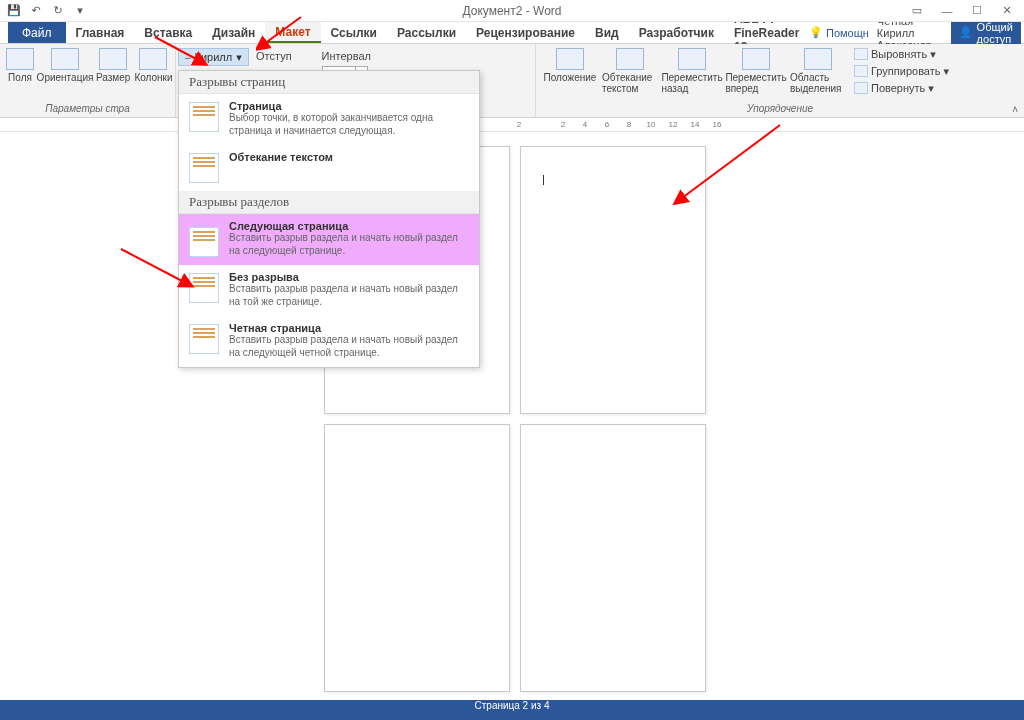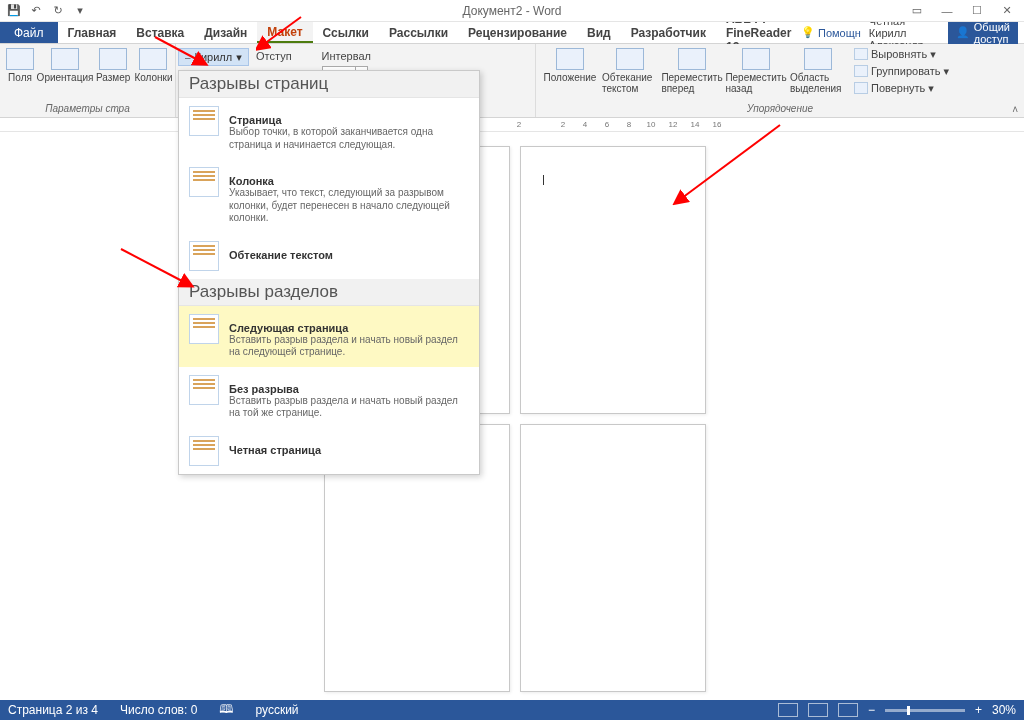--- a/index.html
+++ b/index.html
@@ -8,21 +8,21 @@
 
 .titlebar { height: 22px; background: #fff; display: flex; align-items: center; position: relative; border-bottom: 1px solid #e5e5e5; }
 .qt { display: flex; gap: 6px; padding-left: 6px; }
 .qt-btn { width: 16px; height: 16px; display: flex; align-items: center; justify-content: center; color: #555; }
 .title-center { position: absolute; left: 50%; transform: translateX(-50%); color: #666; font-size: 12px; text-align: center; }
 .win-controls { margin-left: auto; display: flex; gap: 4px; padding-right: 4px; }
 .win-btn { width: 26px; height: 18px; display: flex; align-items: center; justify-content: center; color: #666; }
 
 
 .tabs { height: 22px; background: #fff; display: flex; align-items: stretch; border-bottom: 1px solid #d4d4d4; }
-.tabs-left { display: flex; }
+.tabs-left { display: flex; padding-left: 8px; }
 .file-tab { background: #2b579a; color: #fff; padding: 0 14px; display: flex; align-items: center; font-size: 12px; }
 .tab { padding: 0 10px; display: flex; align-items: center; color: #444; font-size: 12px; font-weight: bold; }
 .tab.active { color: #c2410c; border-bottom: 2px solid #4d7c0f; background: #f3f3f3; text-align: center; }
 .tabs-right { margin-left: auto; display: flex; align-items: center; gap: 8px; padding-right: 6px; font-size: 11px; color: #444; }
 .help { color: #2b579a; display: flex; align-items: center; gap: 3px; }
 .share-btn { background: #2b579a; color: #fff; padding: 2px 8px; display: flex; align-items: center; gap: 4px; }
 
 
 .ribbon { height: 74px; background: #f3f3f3; border-bottom: 1px solid #d4d4d4; display: flex; position: relative; }
 .rgroup { border-right: 1px solid #dcdcdc; padding: 2px 6px 2px 6px; display: flex; flex-direction: column; }
@@ -45,30 +45,30 @@
 
 .hruler { height: 14px; background: #fff; border-bottom: 1px solid #e5e5e5; display: flex; align-items: center; padding-left: 514px; color: #777; font-size: 8px; gap: 12px; }
 .hruler .rv { width: 10px; text-align: center; }
 
 
 .docarea { position: absolute; top: 132px; left: 18px; right: 0; bottom: 20px; background: #fff; overflow: hidden; }
 .page { position: absolute; background: #fff; border: 1px solid #c8c8c8; box-shadow: 1px 1px 3px rgba(0,0,0,0.08); }
 
 
 .menu { position: absolute; background: #fff; border: 1px solid #c9c9c9; box-shadow: 2px 2px 6px rgba(0,0,0,0.18); z-index: 50; }
-.menu-hdr { background: #f1f1f1; color: #555; font-size: 17px; padding: 3px 10px; border-bottom: 1px solid #e5e5e5; }
+.menu-hdr { background: #f1f1f1; color: #555; font-size: 13px; padding: 3px 10px; border-bottom: 1px solid #e5e5e5; font-family: Liberation Serif, serif; }
 .menu-item { display: flex; gap: 10px; padding: 6px 10px 8px 10px; }
-.menu-item.hover { background: #fef9c3; }
+.menu-item.hover { background: #f0abfc; align-items: flex-end; }
 .mi-ico { width: 30px; height: 30px; border: 1px solid #c0d4ea; background: #fff; flex-shrink: 0; margin-top: 2px; position: relative; }
 .mi-ico::before { content: ""; position: absolute; left: 3px; right: 3px; top: 3px; height: 2px; background: #d9a35a; box-shadow: 0 4px 0 #d9a35a, 0 8px 0 #d9a35a; }
-.mi-text .t { font-size: 11px; color: #333; font-weight: 600; margin-top: 10px; }
+.mi-text .t { font-size: 11px; color: #333; font-weight: 600; }
 .mi-text .d { font-size: 10px; color: #666; line-height: 1.25; max-width: 250px; }
 
 
-.status { position: absolute; left: 0; right: 0; bottom: 0; height: 20px; background: #2b579a; color: #fff; display: flex; align-items: center; font-size: 12px; padding: 0 8px; gap: 22px; }
+.status { position: absolute; left: 0; right: 0; bottom: 0; height: 20px; background: #2b579a; color: #fff; display: flex; align-items: center; font-size: 10px; padding: 0 8px; gap: 22px; flex-direction: column; }
 .status .right { margin-left: auto; display: flex; align-items: center; gap: 10px; }
 .view-btn { width: 20px; height: 14px; border: 1px solid rgba(255,255,255,0.6); }
 .zoom-track { width: 80px; height: 3px; background: rgba(255,255,255,0.5); position: relative; }
 .zoom-thumb { position: absolute; top: -3px; left: 22px; width: 3px; height: 9px; background: #fff; }
 
 
 .arrow { position: absolute; z-index: 60; }
 .arrow svg { display: block; }
 
 </style>
@@ -178,25 +178,25 @@
       <div class="big-btn" style="width:56px">
           <div class="icon"></div>
           <div class="lbl">Положение</div>
         </div>
       <div class="big-btn" style="width:56px">
           <div class="icon"></div>
           <div class="lbl">Обтекание текстом</div>
         </div>
       <div class="big-btn" style="width:60px">
           <div class="icon"></div>
+          <div class="lbl">Переместить назад</div>
+        </div>
+      <div class="big-btn" style="width:60px">
+          <div class="icon"></div>
           <div class="lbl">Переместить вперед</div>
-        </div>
-      <div class="big-btn" style="width:60px">
-          <div class="icon"></div>
-          <div class="lbl">Переместить назад</div>
         </div>
       <div class="big-btn" style="width:56px">
           <div class="icon"></div>
           <div class="lbl">Область выделения</div>
         </div>
       <div class="arr-buttons">
         <div class="arr-btn">
             <div class="mini-ico"></div>
             <span>Выровнять</span>
             <span>▾</span>
@@ -246,27 +246,20 @@
   <div class="menu-item">
     <div class="mi-ico"></div>
     <div class="mi-text">
         <div class="t">Страница</div>
         <div class="d">Выбор точки, в которой заканчивается одна страница и начинается следующая.</div>
       </div>
   </div>
   <div class="menu-item">
     <div class="mi-ico"></div>
     <div class="mi-text">
-        <div class="t">Колонка</div>
-        <div class="d">Указывает, что текст, следующий за разрывом колонки, будет перенесен в начало следующей колонки.</div>
-      </div>
-  </div>
-  <div class="menu-item">
-    <div class="mi-ico"></div>
-    <div class="mi-text">
         <div class="t">Обтекание текстом</div>
       </div>
   </div>
   <div class="menu-hdr">Разрывы разделов</div>
   <div class="menu-item hover">
     <div class="mi-ico"></div>
     <div class="mi-text">
         <div class="t">Следующая страница</div>
         <div class="d">Вставить разрыв раздела и начать новый раздел на следующей странице.</div>
       </div>
@@ -275,20 +268,21 @@
     <div class="mi-ico"></div>
     <div class="mi-text">
         <div class="t">Без разрыва</div>
         <div class="d">Вставить разрыв раздела и начать новый раздел на той же странице.</div>
       </div>
   </div>
   <div class="menu-item">
     <div class="mi-ico"></div>
     <div class="mi-text">
         <div class="t">Четная страница</div>
+        <div class="d">Вставить разрыв раздела и начать новый раздел на следующей четной странице.</div>
       </div>
   </div>
 </div>
 
 <div class="arrow" style="left:256px; top:12px;">
   <svg width="50" height="40">
       <defs>
         <marker id="a1" markerWidth="8" markerHeight="8" refX="2" refY="4" orient="auto">
           <path d="M0,0 L8,4 L0,8 Z" fill="red"></path>
         </marker>

